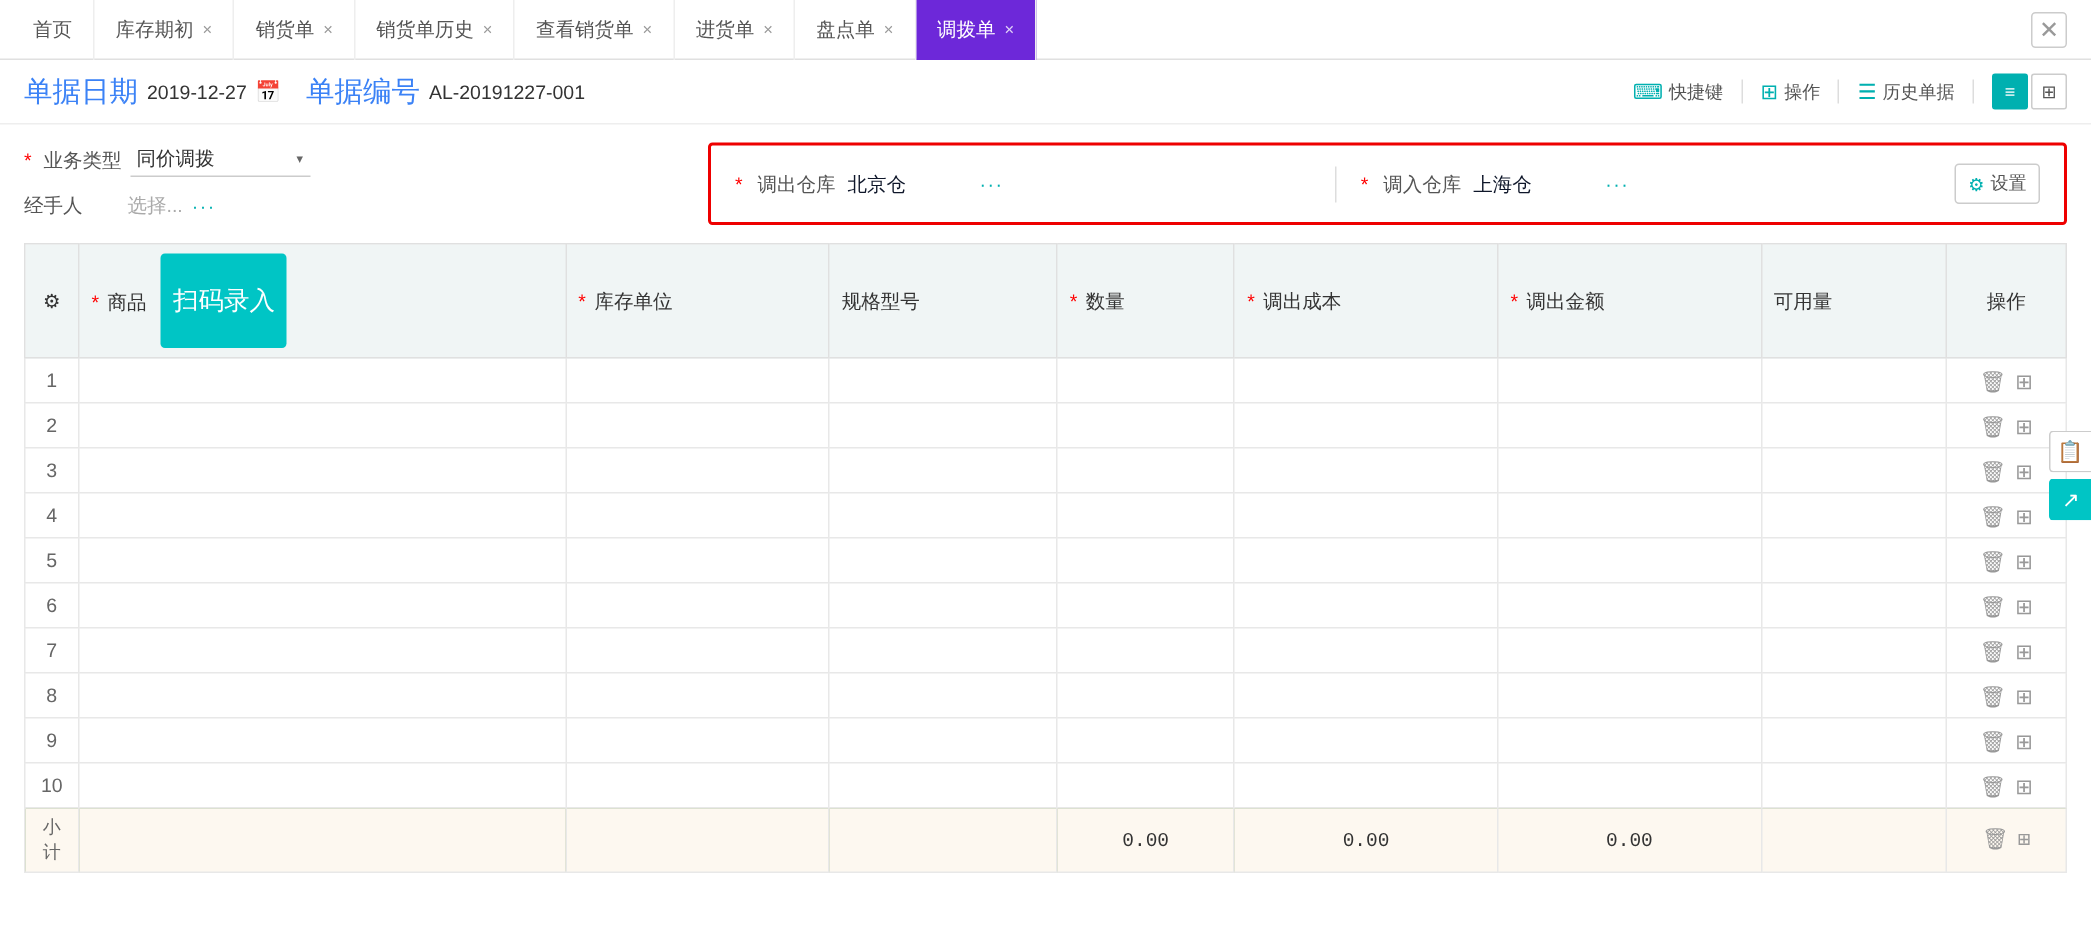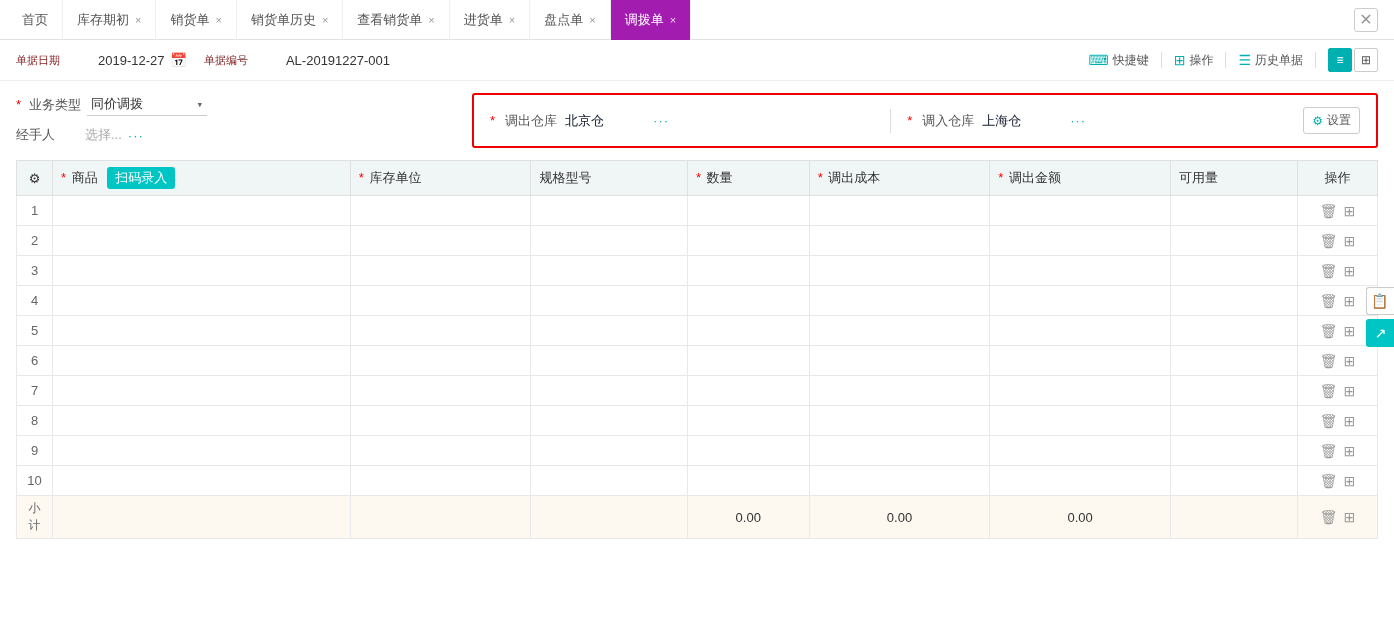--- a/index.html
+++ b/index.html
@@ -22,21 +22,21 @@
       color: #555;
       border-right: 1px solid #eee;
       white-space: nowrap;
       position: relative;
     }
     .tab-item:first-child { border-left: none; }
     .tab-item .tab-close {
       margin-left: 6px; color: #999; font-size: 11px; cursor: pointer;
     }
     .tab-item.active {
-      background: #a21caf;
+      background: #6d28d9;
       color: #fff;
     }
     .tab-item.active .tab-close { color: rgba(255,255,255,0.8); }
     .tab-bar-end {
       margin-left: auto;
       display: flex; align-items: center;
       padding-right: 8px;
     }
     .tab-bar-end .close-btn {
       width: 24px; height: 24px;
@@ -47,22 +47,22 @@
     
     .toolbar {
       display: flex; align-items: center;
       padding: 8px 16px;
       border-bottom: 1px solid #eee;
       gap: 16px;
     }
     .toolbar-field {
       display: flex; align-items: center; gap: 6px;
     }
-    .toolbar-label { color: #7f1d1d; font-size: 11px; }
-    .toolbar-value { color: #333; font-size: 13px; font-weight: 500; margin-left: 32px; }
+    .toolbar-label { color: #3b82f6; font-size: 19px; }
+    .toolbar-value { color: #333; font-size: 13px; font-weight: 500; }
     .calendar-icon { color: #00b0b0; font-size: 14px; cursor: pointer; }
     .toolbar-end {
       margin-left: auto;
       display: flex; align-items: center; gap: 12px;
     }
     .toolbar-end-item {
       display: flex; align-items: center; gap: 4px;
       color: #555; font-size: 12px; cursor: pointer;
     }
     .toolbar-end-item .icon { color: #00b0b0; font-size: 14px; }
@@ -172,21 +172,21 @@
       text-align: center;
       color: #666;
       width: 36px;
     }
     .th-gear {
       width: 36px; text-align: center;
     }
     .th-ops { width: 80px; text-align: center; }
     .scan-btn {
       background: #00c5c5; color: #fff; border: none; border-radius: 3px;
-      padding: 2px 8px; font-size: 13px; cursor: pointer; margin-left: 6px;
+      padding: 20px 8px; font-size: 17px; cursor: pointer; margin-left: 6px;
     }
     .ops-cell {
       display: flex; align-items: center; justify-content: center; gap: 6px;
     }
     .op-icon { color: #999; cursor: pointer; font-size: 14px; }
 
     
     .right-float {
       position: fixed;
       right: 0;
@@ -507,21 +507,21 @@
         <td></td>
         <td></td>
         <td></td>
         <td>
           <div class="ops-cell">
             <span class="op-icon">🗑</span>
             <span class="op-icon">⊞</span>
           </div>
         </td>
       </tr>
-        <tr style="background: #4d7c0f;">
+        <tr style="background: #4d7c0f; font-family: Liberation Mono, monospace;">
         <td class="row-num" style="color:#666;font-size:12px;">小计</td>
         <td></td>
         <td></td>
         <td></td>
         <td style="text-align:center;">0.00</td>
         <td style="text-align:center;">0.00</td>
         <td style="text-align:center;">0.00</td>
         <td></td>
         <td>
           <div class="ops-cell">

